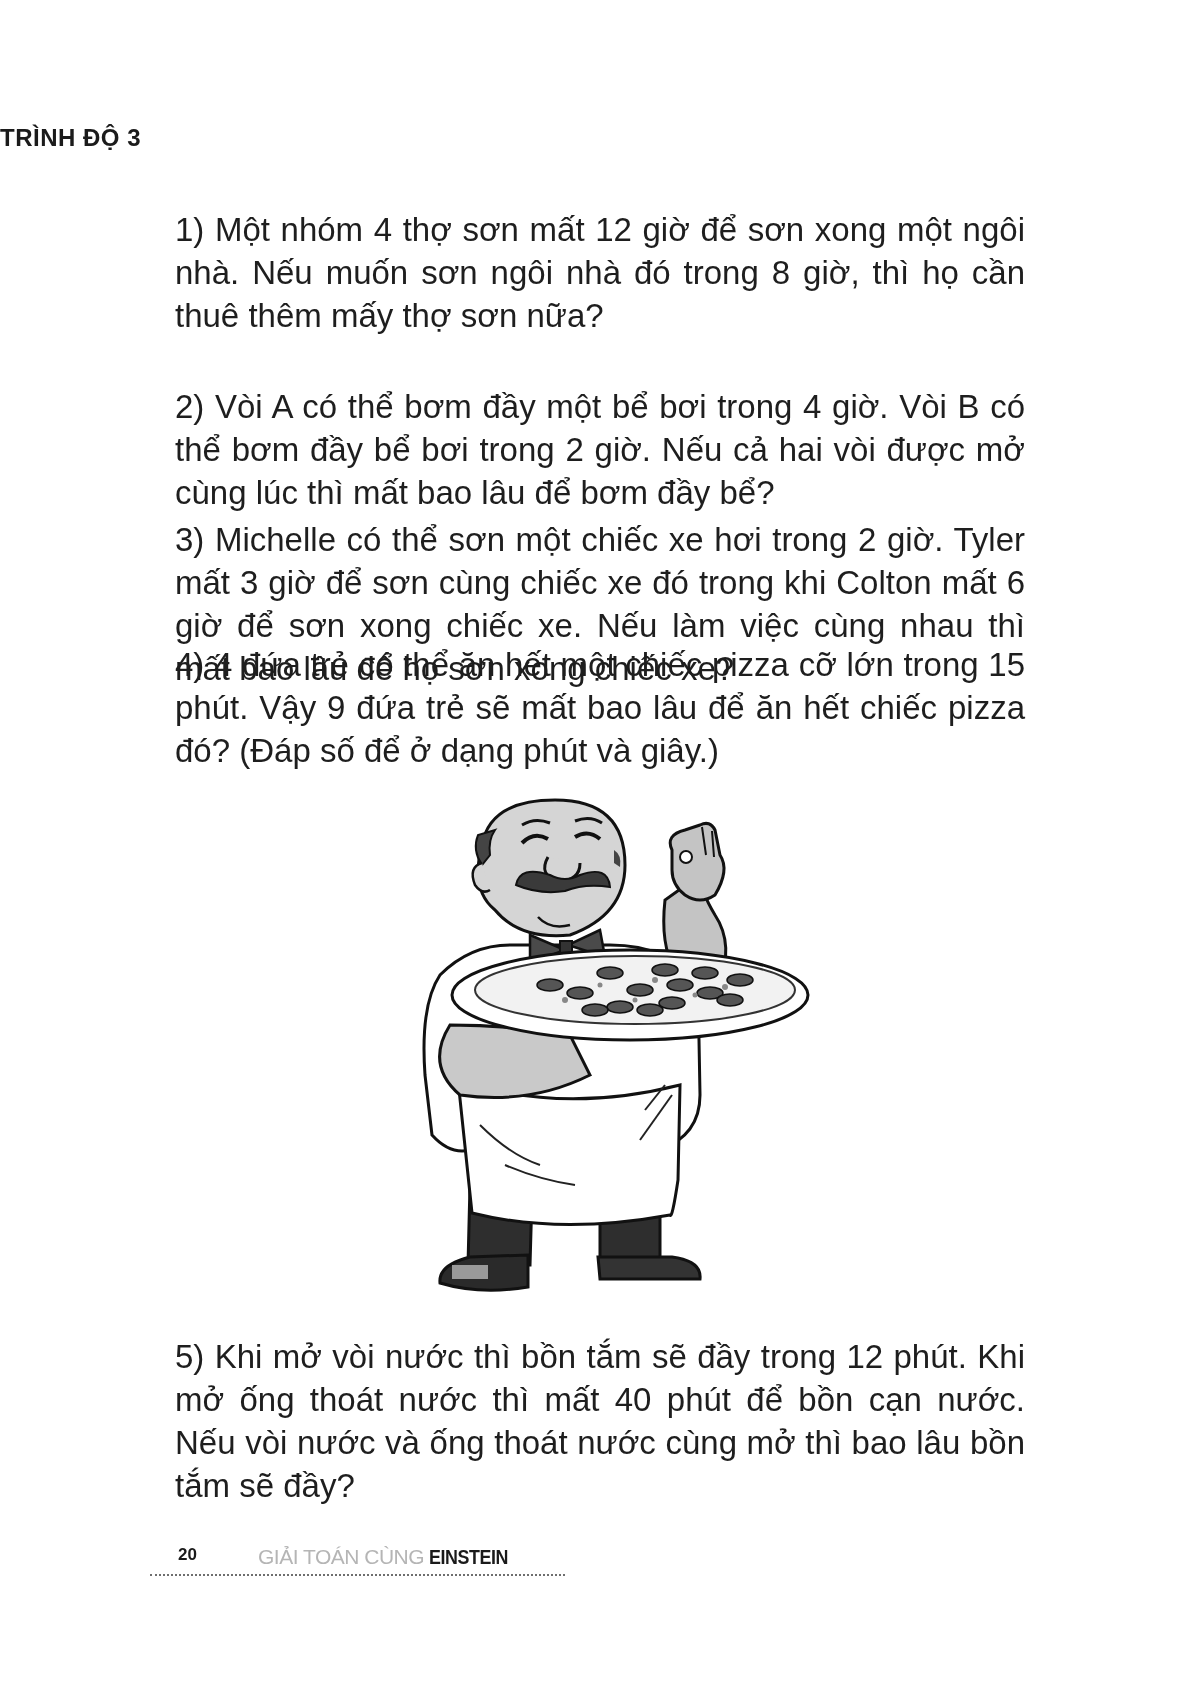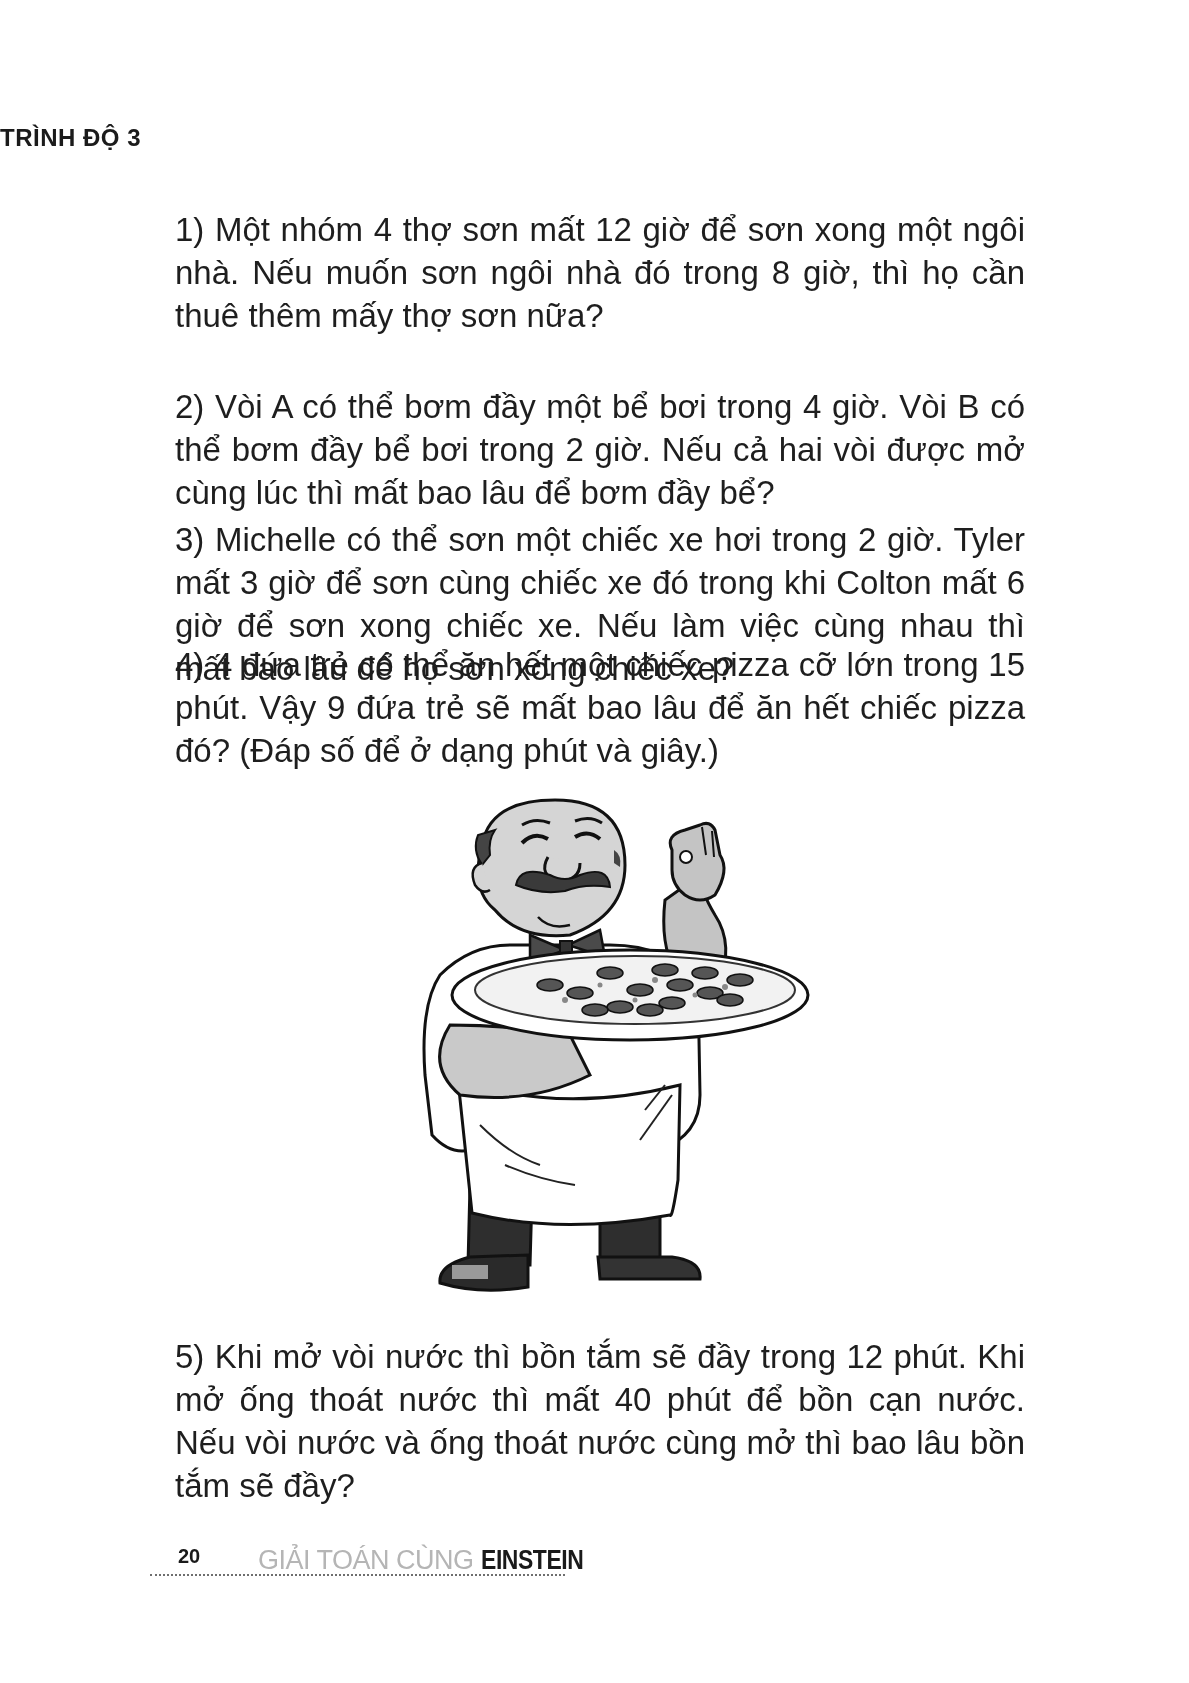--- a/index.html
+++ b/index.html
@@ -15,23 +15,23 @@
   }
   #p1 { top: 208px; }
   #p2 { top: 337px; margin-top: 48px; }
   #p3 { top: 518px; }
   #p4 { top: 643px; }
   #p5 { top: 1335px; }
   .illustration { position: absolute; left: 410px; top: 795px; width: 400px; height: 505px; }
   .footer { position: absolute; left: 150px; top: 1543px; width: 420px; height: 40px; }
   .page-number {
     position: absolute; left: 28px; top: 2px;
-    font-family: "Liberation Sans", sans-serif; font-weight: bold; font-size: 20px; color: #1a1a1a;
+    font-family: "Liberation Sans", sans-serif; font-weight: bold; font-size: 17px; color: #1a1a1a;
   }
-  .book-title { position: absolute; left: 108px; top: 2px; white-space: nowrap; font-size: 27px; text-align: right; }
+  .book-title { position: absolute; left: 108px; top: 2px; white-space: nowrap; font-size: 21px; text-align: right; }
   .book-title-light { font-family: "Liberation Sans", sans-serif; font-weight: normal; color: #b5b5b5; letter-spacing: -0.5px; }
   .book-title-bold { font-family: "Liberation Sans", sans-serif; font-weight: bold; color: #1a1a1a; letter-spacing: -0.5px; transform: scaleX(0.85); display: inline-block; transform-origin: left center; }
   .dashed-rule { position: absolute; left: 0; top: 31px; width: 415px; border-top: 2px dotted #6f6f6f; }
 </style>
 </head>
 <body>
 
 <div class="page-title">TRÌNH ĐỘ 3</div>
 
 <p id="p1" class="problem">1) Một nhóm 4 thợ sơn mất 12 giờ để sơn xong một ngôi nhà. Nếu muốn sơn ngôi nhà đó trong 8 giờ, thì họ cần thuê thêm mấy thợ sơn nữa?</p>

